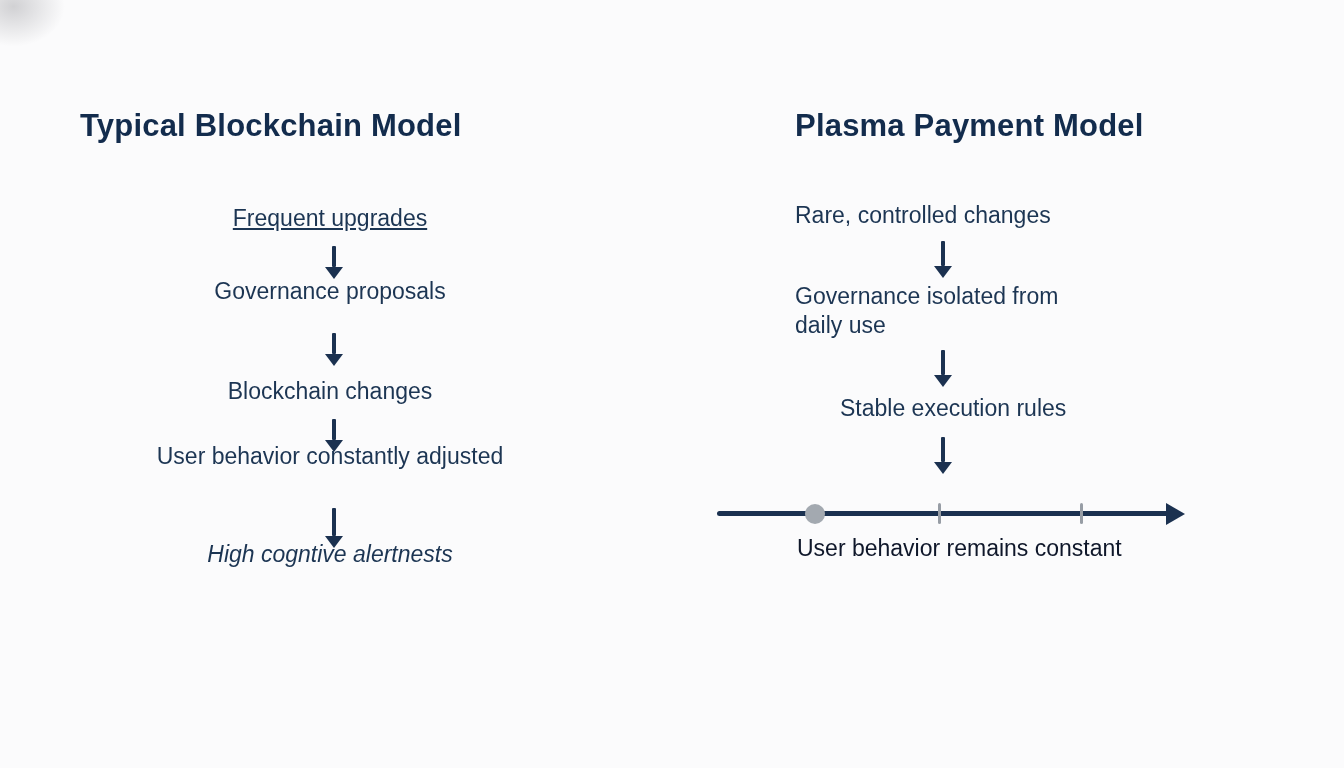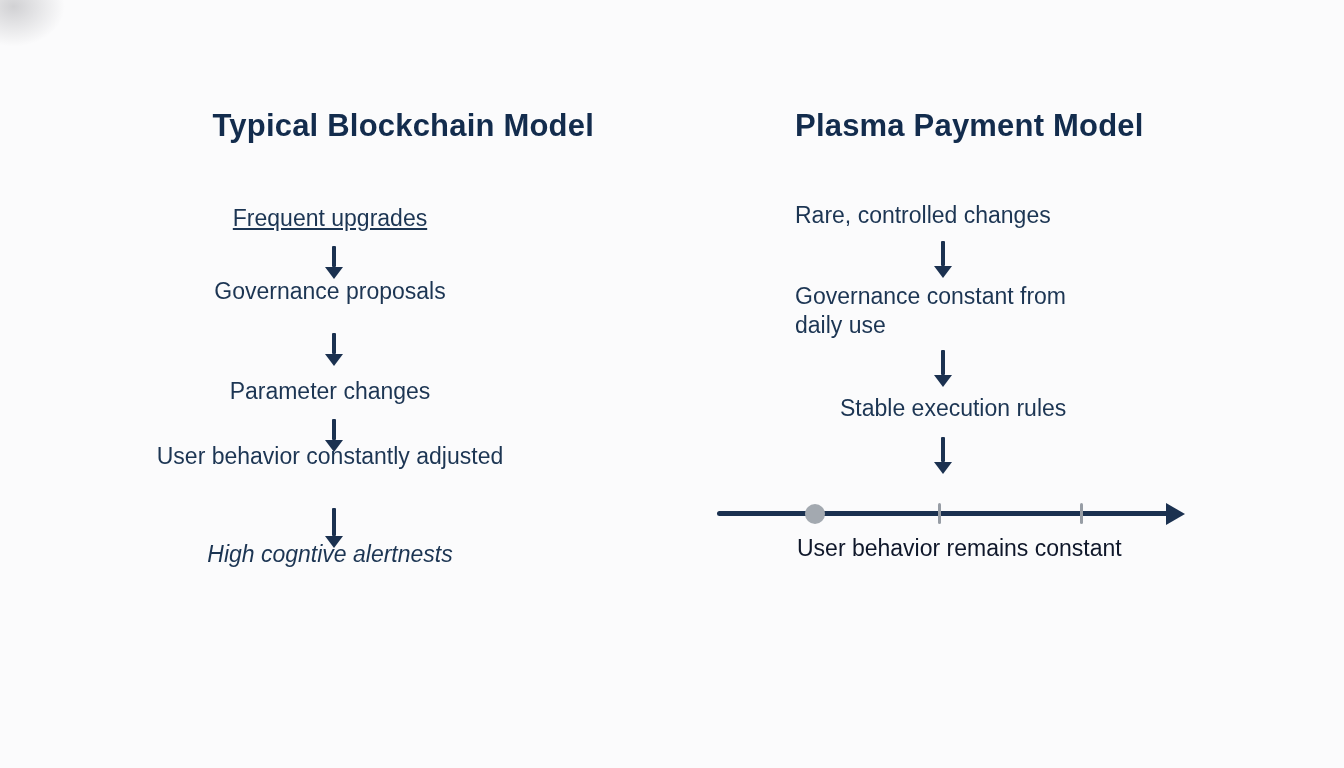--- a/index.html
+++ b/index.html
@@ -27,21 +27,21 @@
   }
   .col-title {
     position: absolute;
     font-size: 31px;
     font-weight: 700;
     color: #132c4d;
     letter-spacing: 0.2px;
     line-height: 38px;
     white-space: nowrap;
   }
-  #left-title  { left: 80px;  top: 107px; width: 514px; text-align: right; }
+  #left-title  { left: 80px;  top: 107px; width: 514px; text-align: left; }
   #right-title { left: 795px; top: 107px; }
 
   .step {
     position: absolute;
     font-size: 23px;
     font-weight: 400;
     color: #1c3553;
     line-height: 29px;
     white-space: pre-line;
   }
@@ -162,21 +162,21 @@
     <div class="stem"></div>
     <div class="head"></div>
   </div>
 
   <div id="l-step-1" class="step centered">Governance proposals</div>
   <div id="l-arrow-1" class="down-arrow">
     <div class="stem"></div>
     <div class="head"></div>
   </div>
 
-  <div id="l-step-2" class="step centered">Parameter changes</div>
+  <div id="l-step-2" class="step centered">Blockchain changes</div>
   <div id="l-arrow-2" class="down-arrow">
     <div class="stem"></div>
     <div class="head"></div>
   </div>
 
   <div id="l-step-3" class="step centered">User behavior constantly adjusted</div>
   <div id="l-arrow-3" class="down-arrow">
     <div class="stem"></div>
     <div class="head"></div>
   </div>
@@ -184,21 +184,21 @@
   <div id="l-step-4" class="step centered">High cogntive alertnests</div>
 
   <div id="right-title" class="col-title">Plasma Payment Model</div>
 
   <div id="r-step-0" class="step">Rare, controlled changes</div>
   <div id="r-arrow-0" class="down-arrow">
     <div class="stem"></div>
     <div class="head"></div>
   </div>
 
-  <div id="r-step-1" class="step">Governance constant from
+  <div id="r-step-1" class="step">Governance isolated from
 daily use</div>
   <div id="r-arrow-1" class="down-arrow">
     <div class="stem"></div>
     <div class="head"></div>
   </div>
 
   <div id="r-step-2" class="step">Stable execution rules</div>
   <div id="r-arrow-2" class="down-arrow">
     <div class="stem"></div>
     <div class="head"></div>

